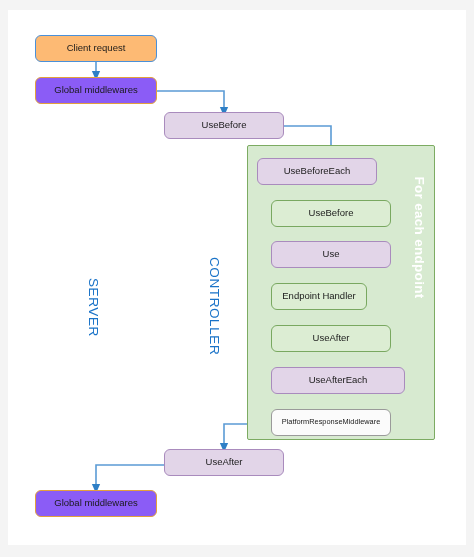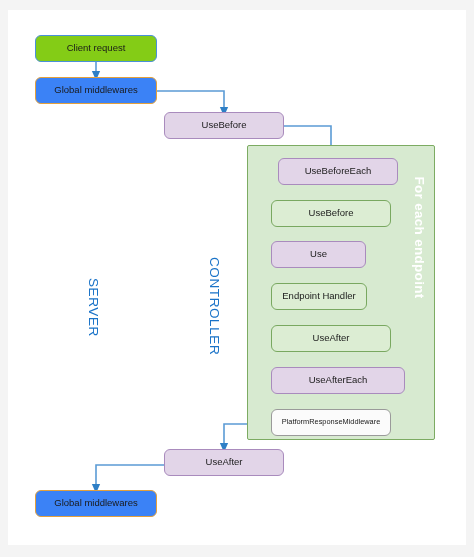--- a/index.html
+++ b/index.html
@@ -55,25 +55,25 @@
     justify-content: center;
     text-align: center;
     font-size: 9.5px;
     color: #1a1a1a;
     line-height: 1.1;
     background: #ffffff;
     z-index: 3;
   }
 
   .node-blue {
-    background: #84cc16;
+    background: #fdba74;
     border: 1.2px solid #4a90d9;
   }
   .node-orange {
-    background: #3b82f6;
+    background: #8b5cf6;
     border: 1.2px solid #e3a03c;
   }
   .node-purple {
     background: #e2d5e8;
     border: 1.2px solid #a98bbd;
   }
   .node-green {
     background: #dcedd3;
     border: 1.2px solid #79a860;
   }
@@ -167,25 +167,25 @@
       <path d="M165,465 L96,465 L96,489"></path>
     </g>
   </svg>
 
   <div class="node node-blue" style="left:35px; top:35px; width:122px; height:27px;">Client request</div>
 
   <div class="node node-orange" style="left:35px; top:77px; width:122px; height:27px;">Global middlewares</div>
 
   <div class="node node-purple" style="left:164px; top:112px; width:120px; height:27px;">UseBefore</div>
 
-  <div class="node node-purple" style="left:278px; top:158px; width:120px; height:27px;">UseBeforeEach</div>
+  <div class="node node-purple" style="left:257px; top:158px; width:120px; height:27px;">UseBeforeEach</div>
 
   <div class="node node-green" style="left:271px; top:200px; width:120px; height:27px;">UseBefore</div>
 
-  <div class="node node-purple" style="left:271px; top:241px; width:95px; height:27px;text-align:center;">Use</div>
+  <div class="node node-purple" style="left:271px; top:241px; width:120px; height:27px;text-align:center;">Use</div>
 
   <div class="node node-green" style="left:271px; top:283px; width:96px; height:27px;">Endpoint Handler</div>
 
   <div class="node node-green" style="left:271px; top:325px; width:120px; height:27px;">UseAfter</div>
 
   <div class="node node-purple" style="left:271px; top:367px; width:134px; height:27px;">UseAfterEach</div>
 
   <div class="node node-grey" style="left:271px; top:409px; width:120px; height:27px;">PlatformResponseMiddleware</div>
 
   <div class="node node-purple" style="left:164px; top:449px; width:120px; height:27px;">UseAfter</div>

